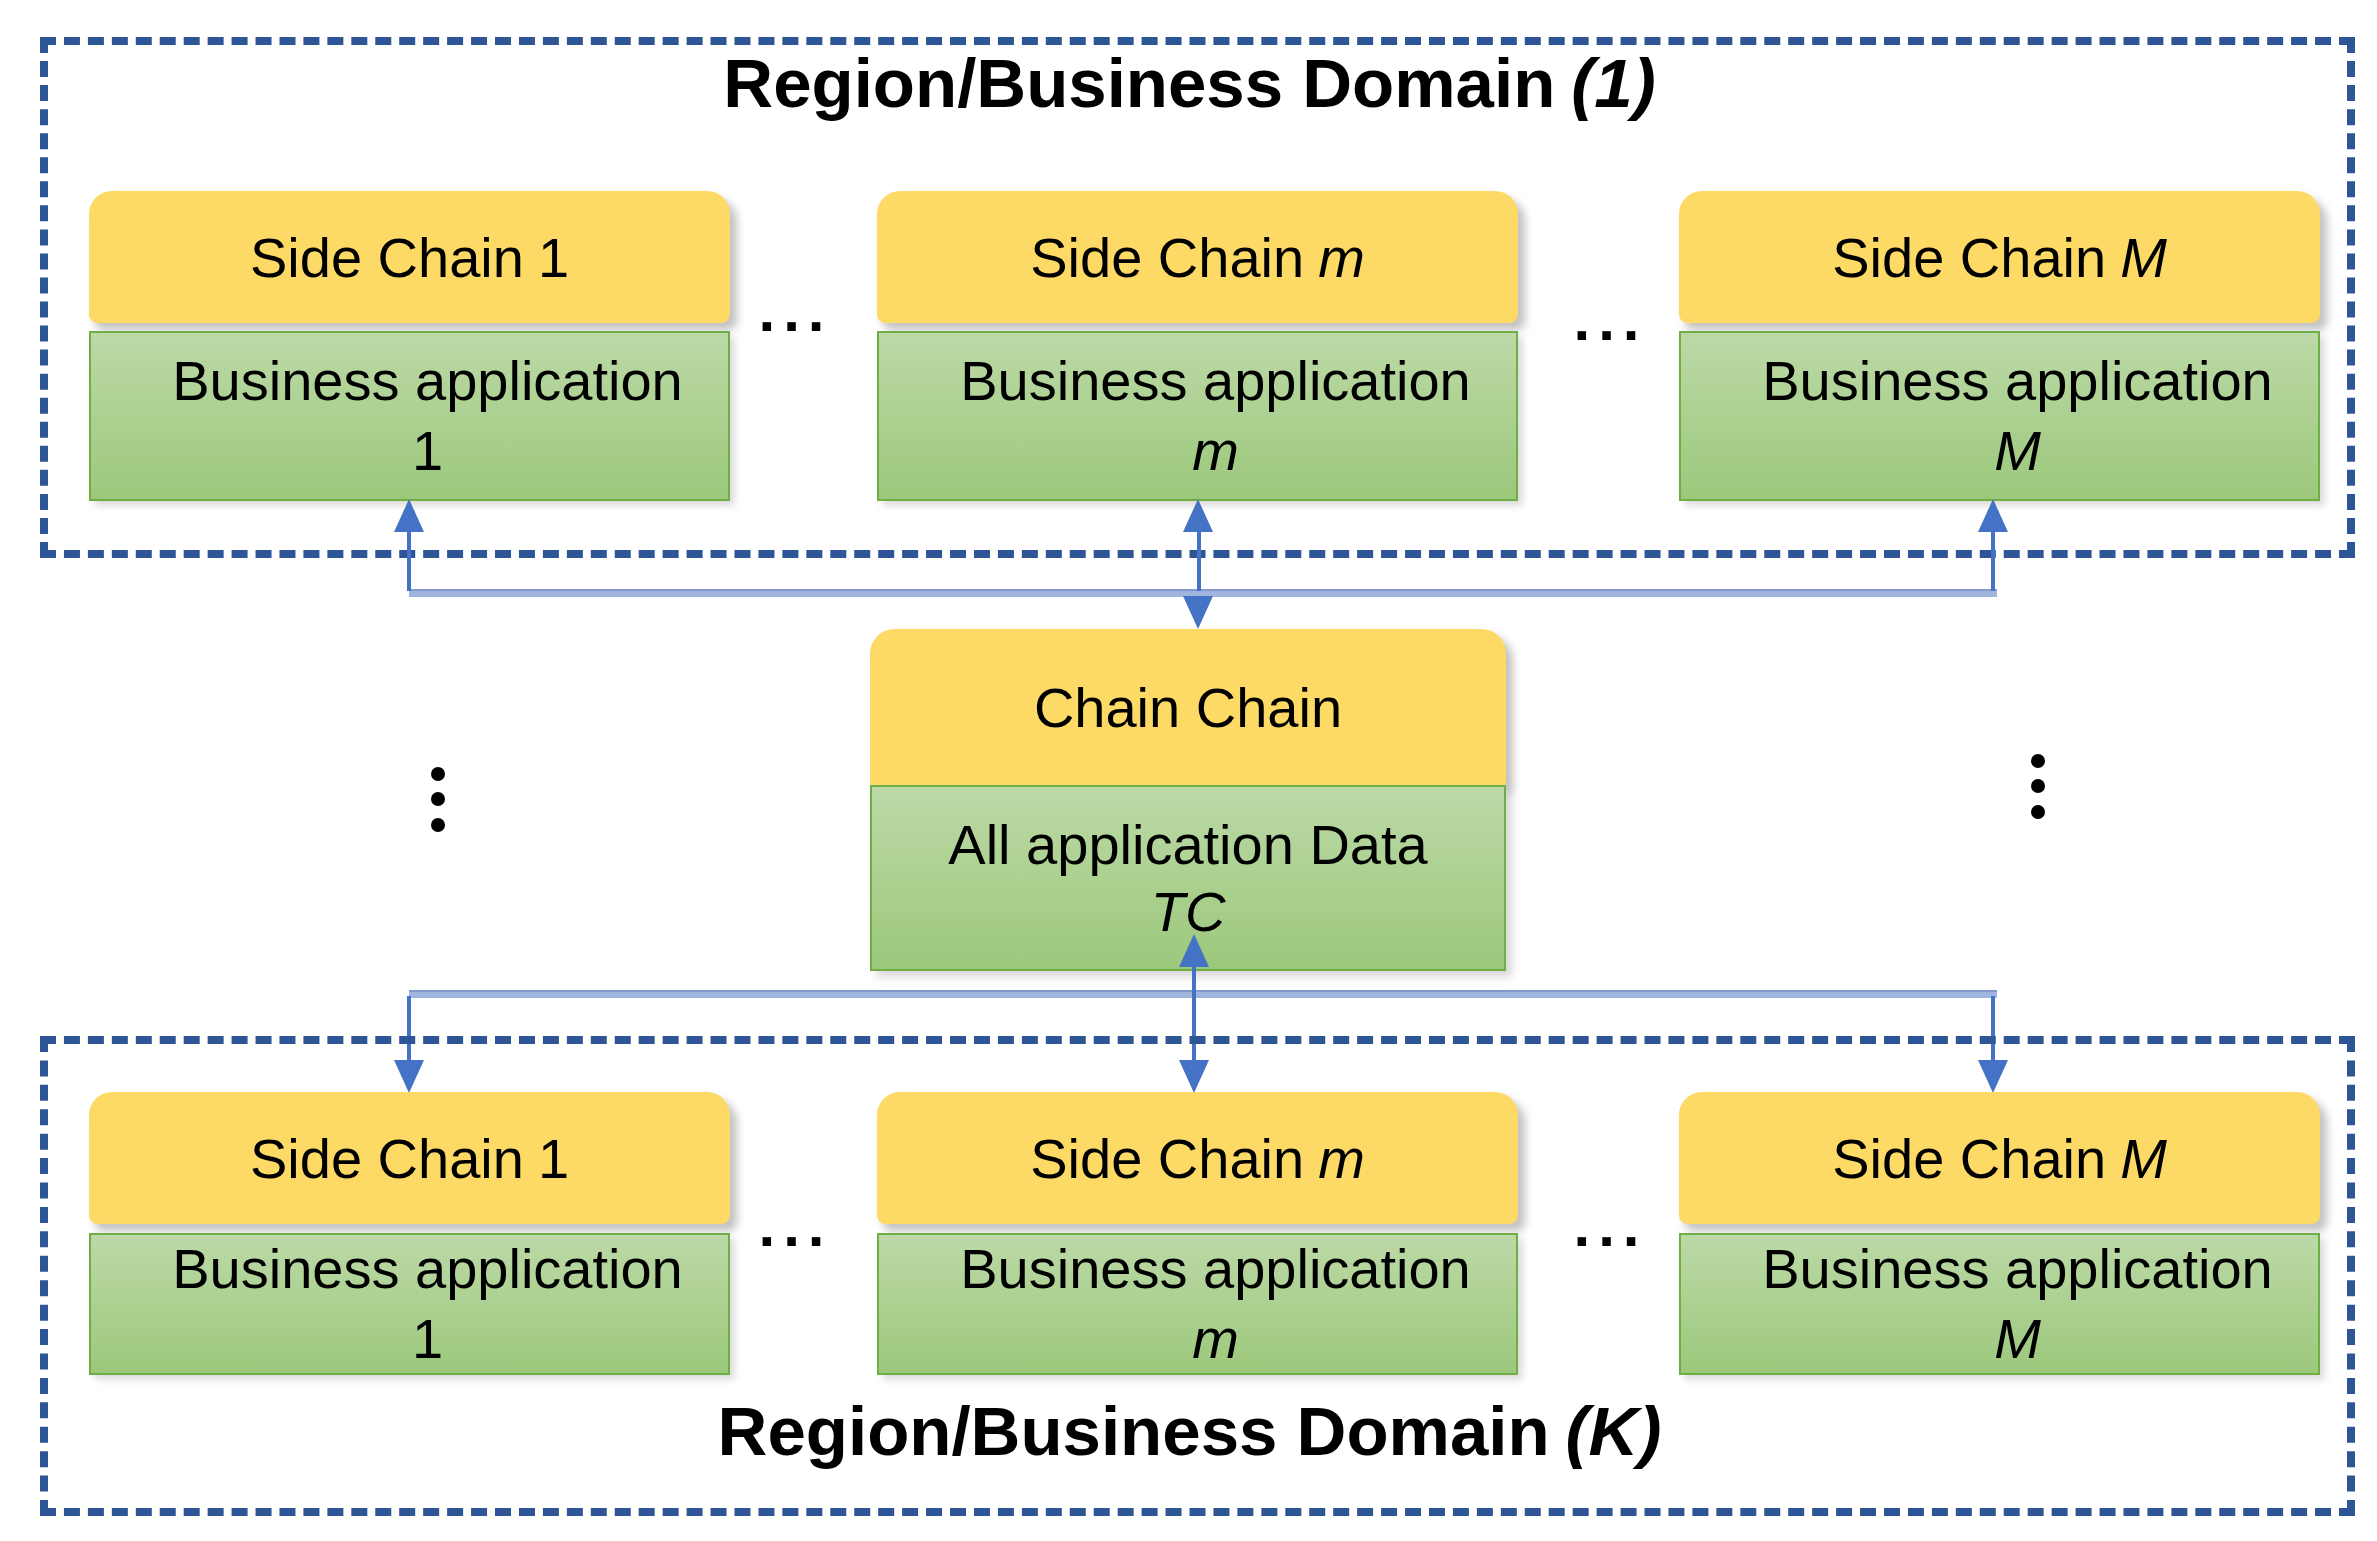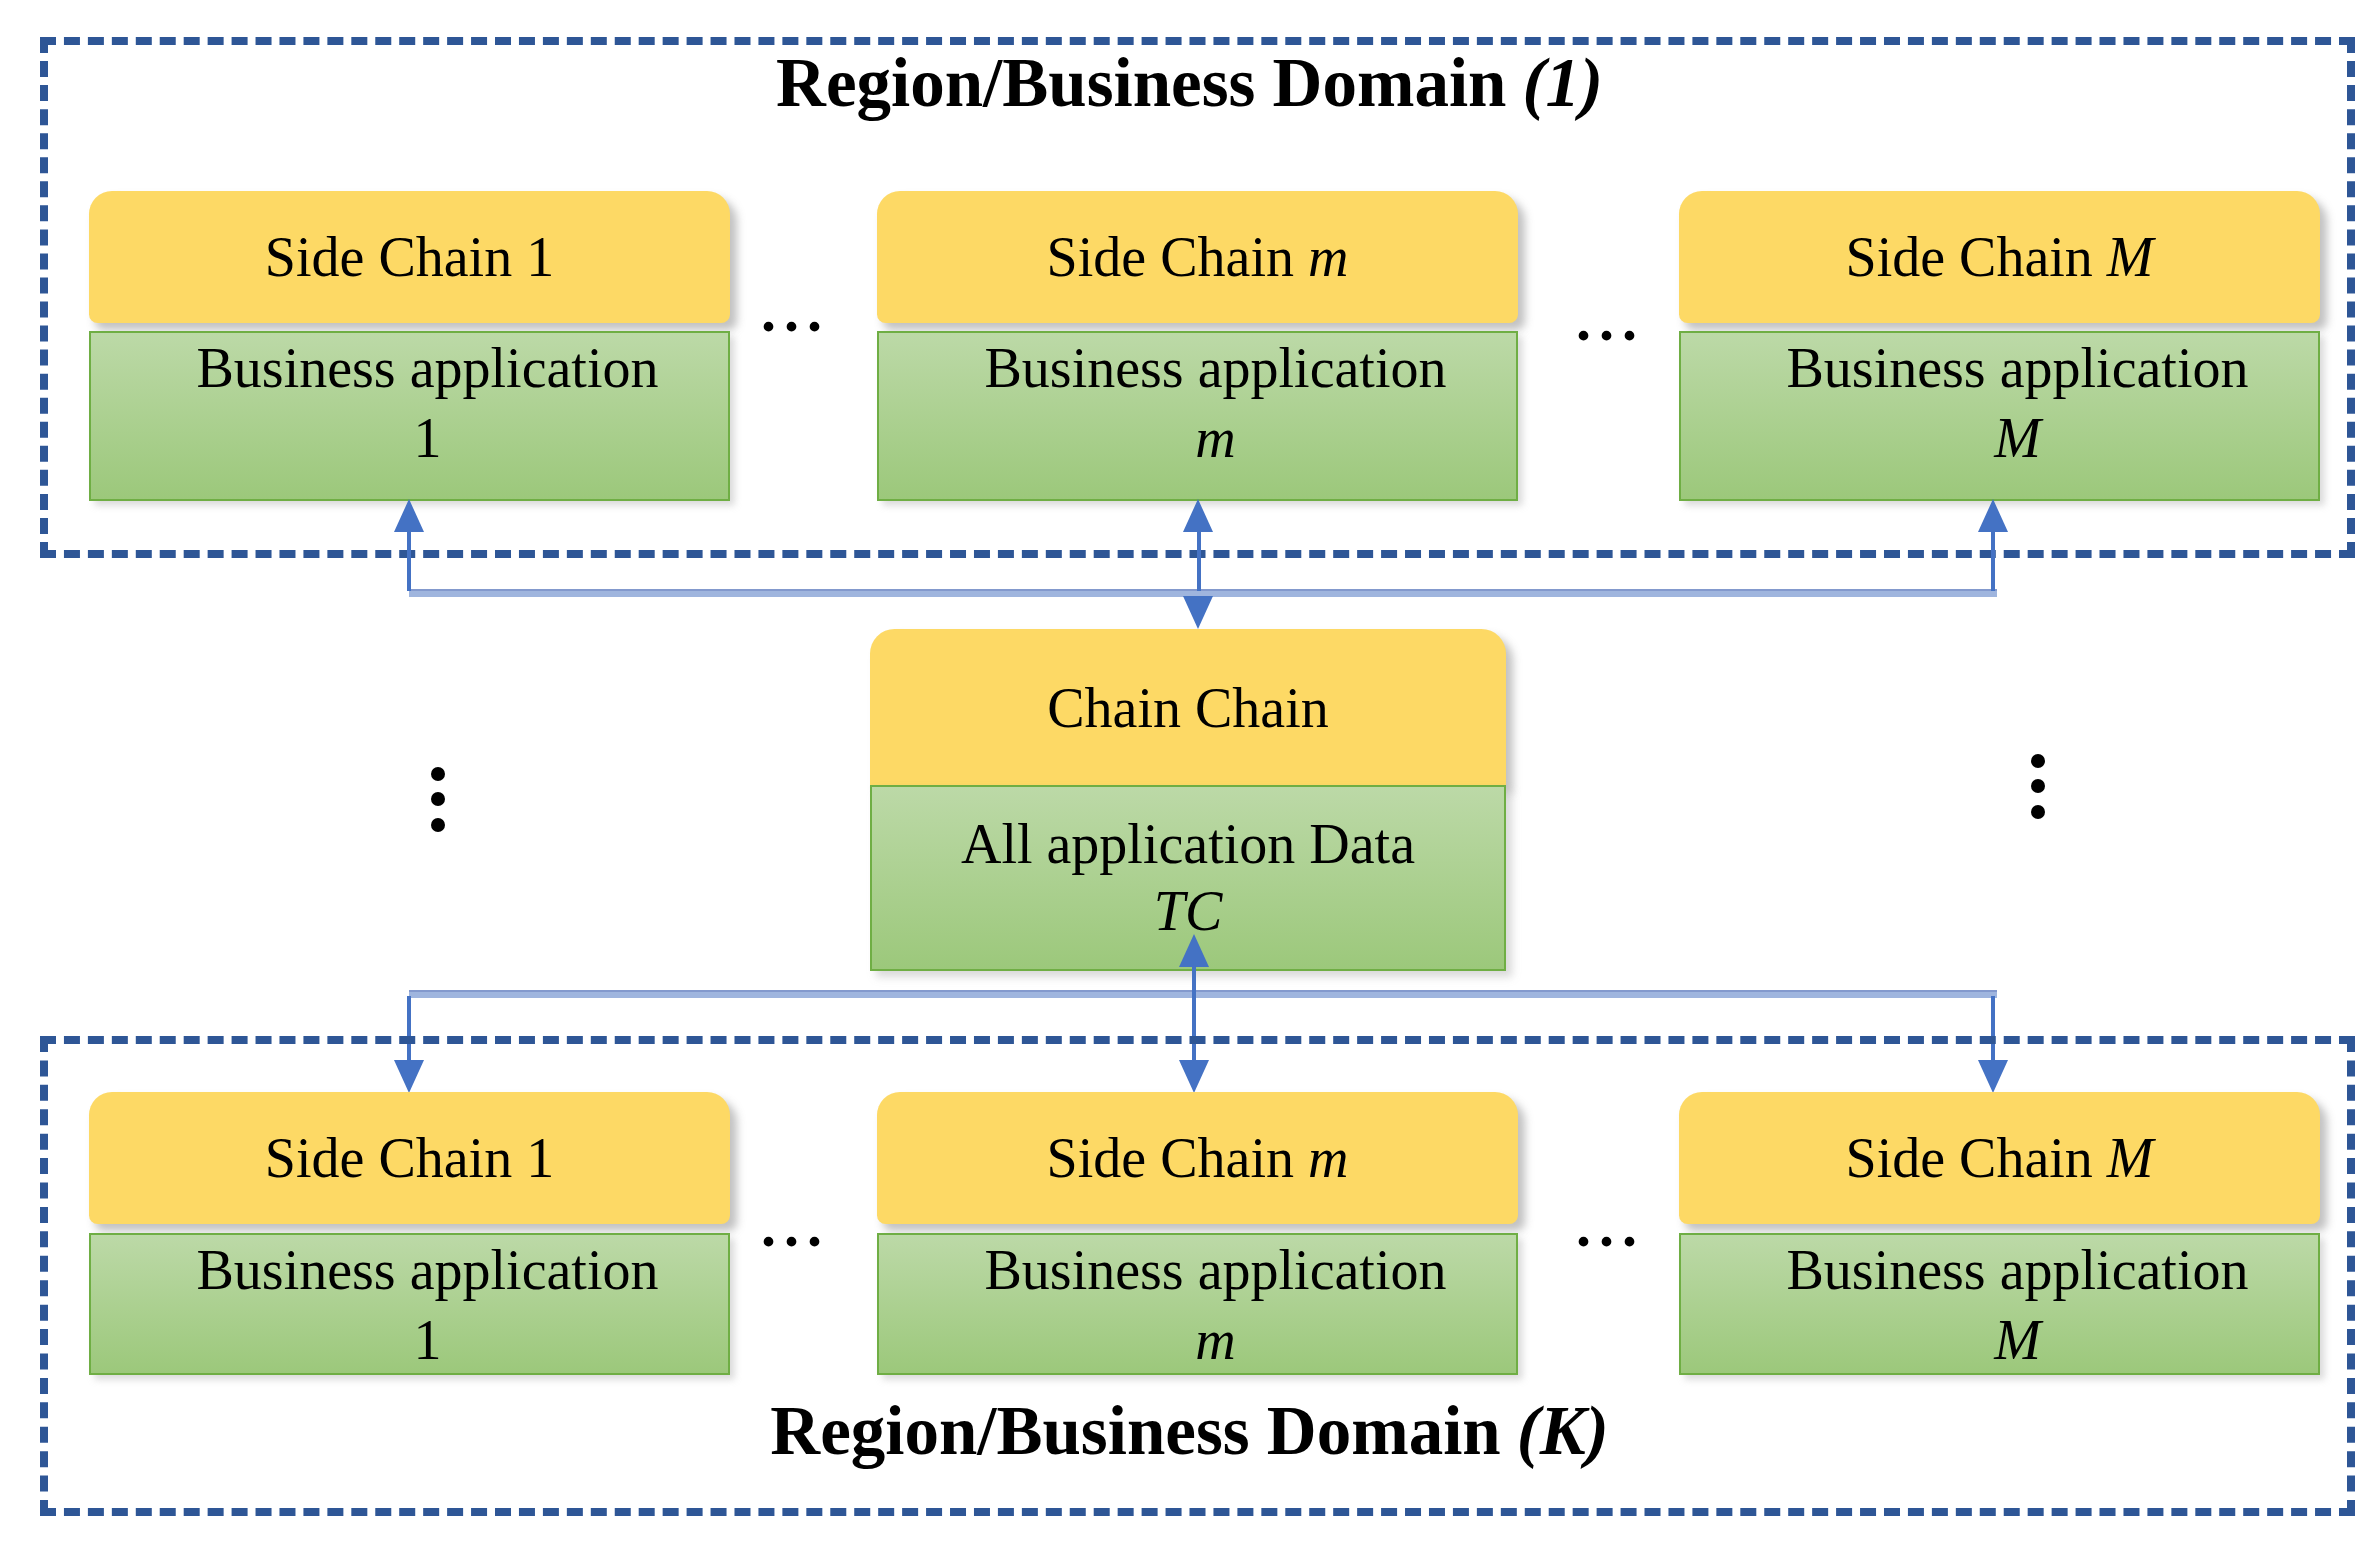--- a/index.html
+++ b/index.html
@@ -1,38 +1,38 @@
 <!DOCTYPE html>
 <html style="font-size:14px"><head>
 <meta charset="utf-8">
 <style>
   html,body{margin:0;padding:0;background:#ffffff;}
   .canvas{
     position:relative;width:2377px;height:1541px;background:#ffffff;overflow:hidden;
-    font-family:Liberation Serif, serif;color:#000;
+    font-family:Liberation Sans, sans-serif;color:#000;
   }
   
   .region-border{
     position:absolute;border:8px dashed #2E5696;background:transparent;
   }
   .region-title{
     position:absolute;text-align:center;font-size:69px;font-weight:bold;line-height:1.1;
     white-space:nowrap;
   }
   .region-title .idx{font-style:italic;margin-left:16px;}
   
   .sch{
     position:absolute;width:641px;background:#FDD965;border-radius:23px 23px 8.8px 8.8px;
     display:flex;align-items:center;justify-content:center;font-size:56px;
     box-shadow:6.2px 7px 8px rgba(120,120,120,0.45);white-space:nowrap;
   }
   .scb{
     position:absolute;width:641px;background:linear-gradient(180deg,#BCD9A7 0%,#9CC87B 100%);
     border:2.6px solid #6FAE44;box-sizing:border-box;
-    display:flex;flex-direction:column;align-items:center;
+    display:flex;flex-direction:column;align-items:center;justify-content:center;
     font-size:56px;line-height:1.25;box-shadow:5.3px 5.3px 7px rgba(150,150,150,0.35);
     white-space:nowrap;
     padding-left:36px;
   }
   .vr{margin-left:14px;}
   .it{font-style:italic;}
   
   .mch{
     position:absolute;left:870px;top:629px;width:636px;height:157px;background:#FDD965;
     border-radius:24.6px 24.6px 0 0;display:flex;align-items:center;justify-content:center;

